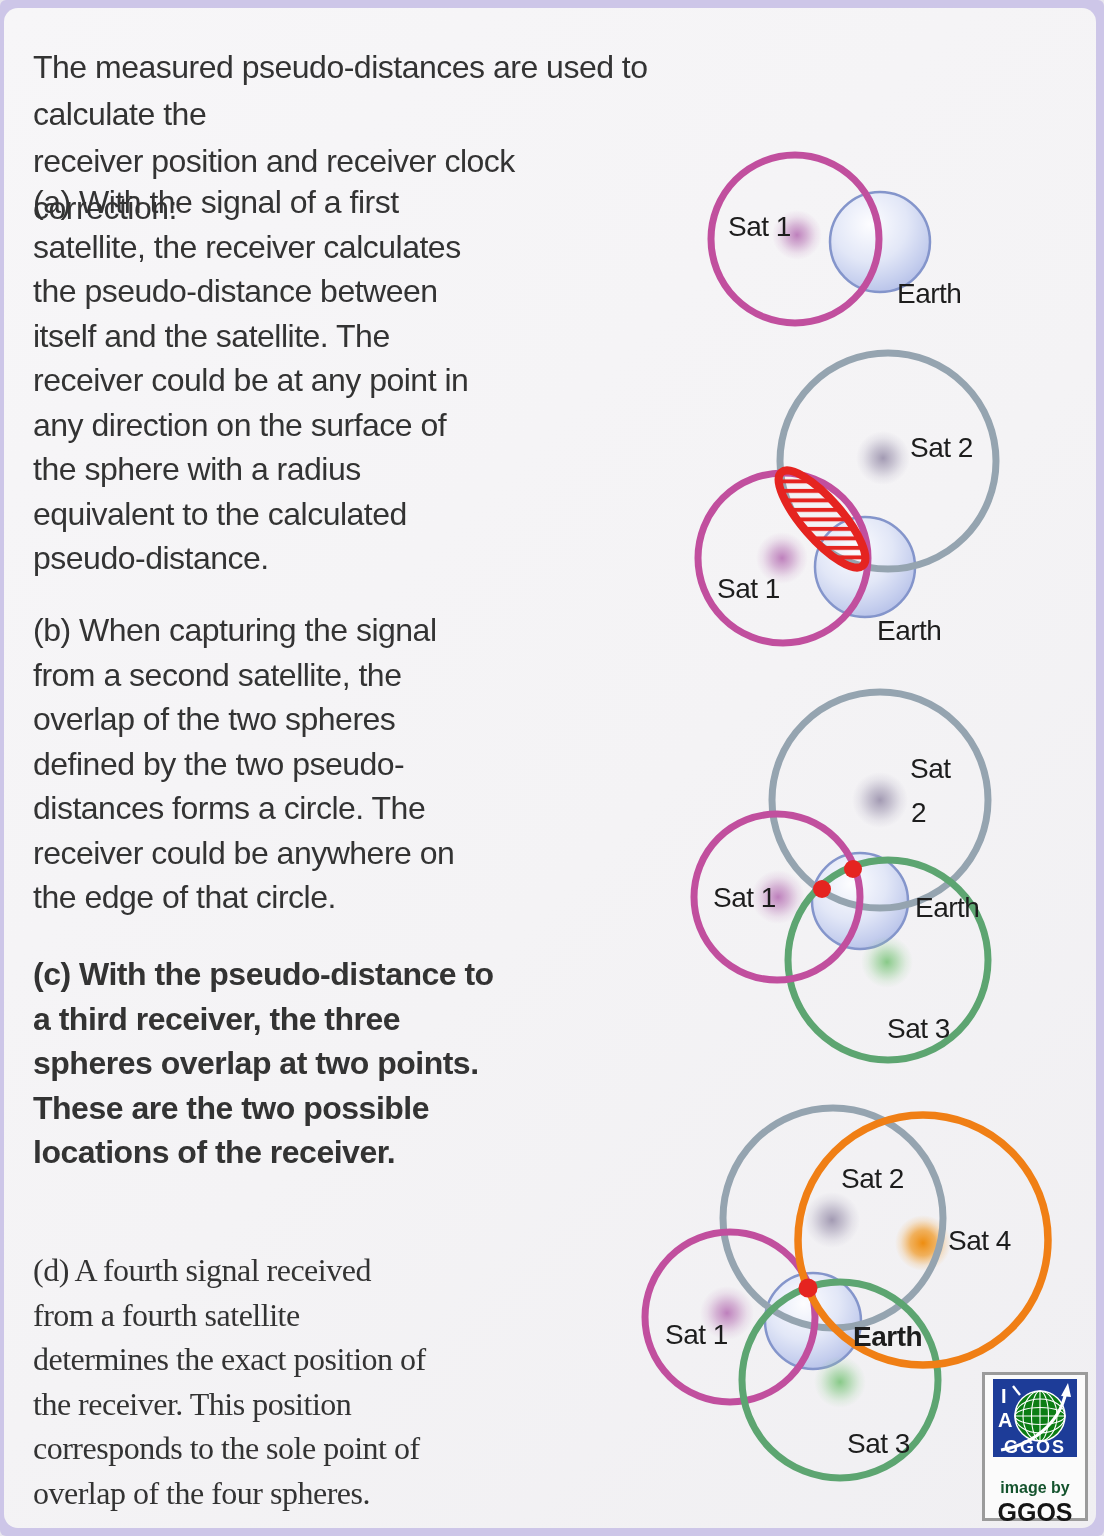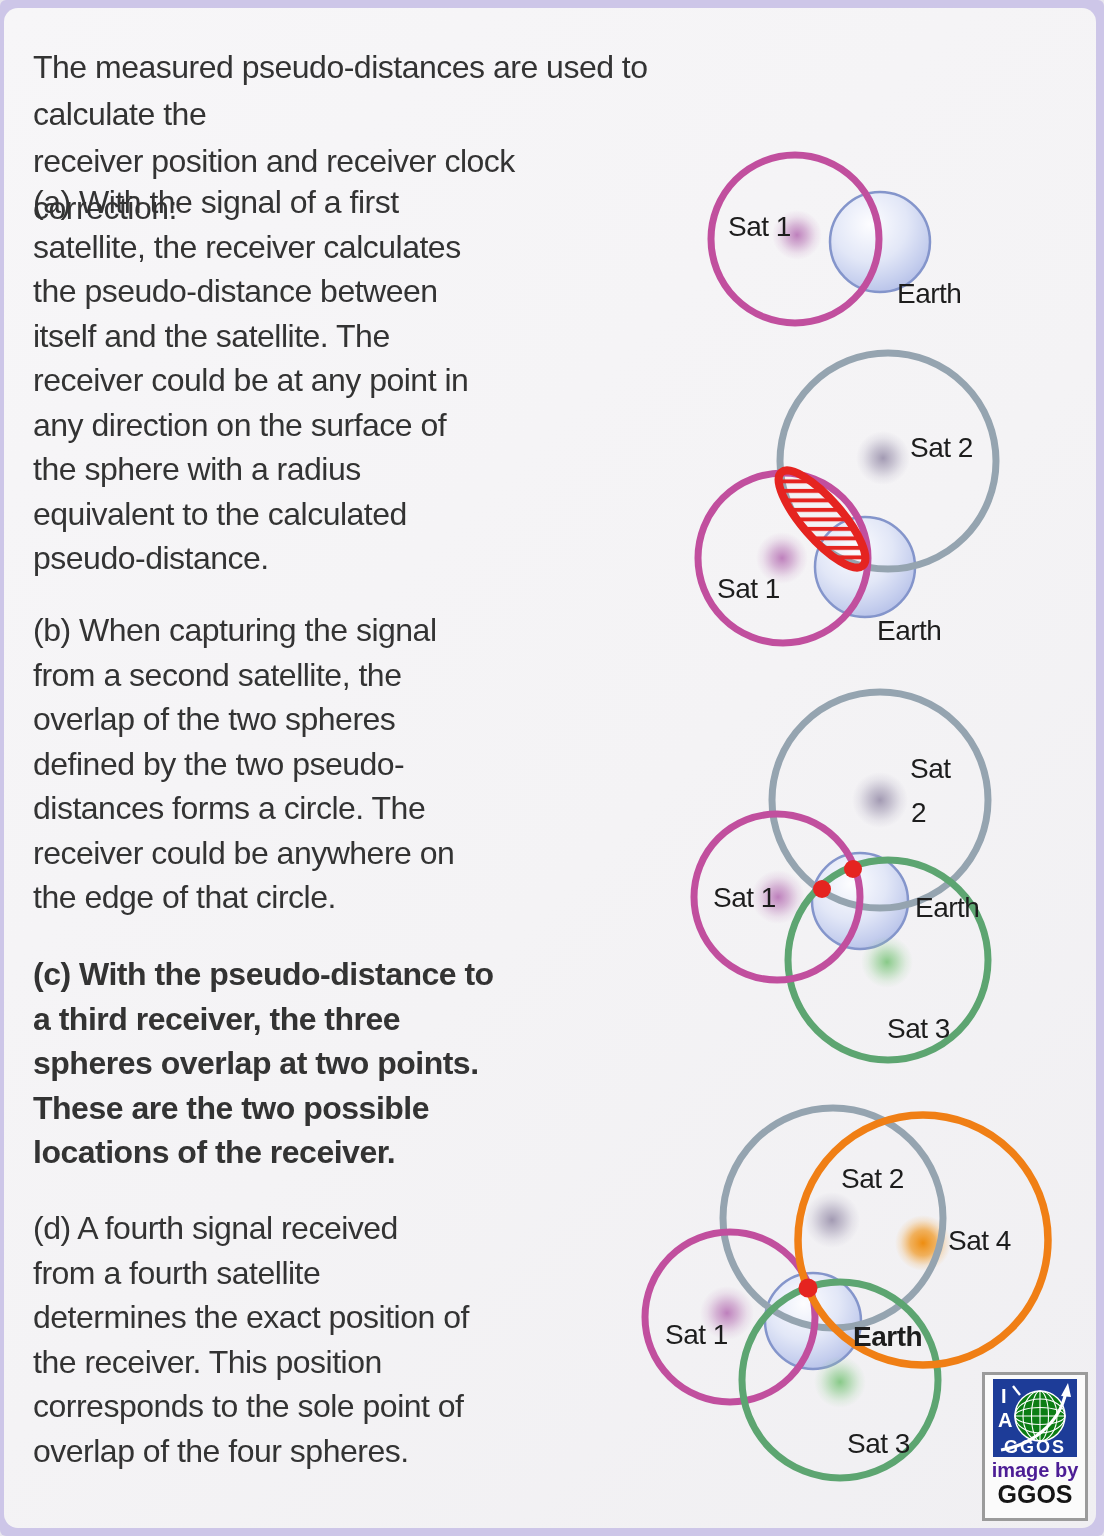--- a/index.html
+++ b/index.html
@@ -25,21 +25,21 @@
     font-size:32px;
     line-height:44.5px;
     letter-spacing:-0.5px;
     color:#333333;
     white-space:pre-line;
   }
   #title{top:36px;line-height:47px;}
   #para-a{top:172px;}
   #para-b{top:600px;}
   #para-c{top:944px;font-weight:bold;}
-  #para-d{top:1198px;}
+  #para-d{top:1240px;font-family:Liberation Serif, serif;}
   .diagram{position:absolute;}
   #diagram-a{left:686px;top:132px;}
   #diagram-b{left:676px;top:332px;}
   #diagram-c{left:656px;top:672px;}
   #diagram-d{left:616px;top:1072px;}
   .dlabel{
     font-family:"Liberation Sans",sans-serif;
     font-size:28px;
     letter-spacing:-0.5px;
     fill:#1d1d1d;
@@ -48,21 +48,21 @@
   #logo-box{
     position:absolute;
     left:978px;top:1364px;
     width:106px;height:149px;
     box-sizing:border-box;
     border:3px solid #9b9b9b;
     background:#fbfbfb;
     text-align:center;
   }
   #logo-box svg{display:block;margin:4px auto 0 auto;}
-  .logo-caption1{font-size:20px;font-weight:bold;color:#4c1d95;line-height:22px;margin-top:2px;}
+  .logo-caption1{font-size:16px;font-weight:bold;color:#14532d;line-height:22px;margin-top:20px;}
   .logo-caption2{font-size:25px;font-weight:bold;color:#151515;line-height:26px;}
 </style>
 </head>
 <body>
 
 <div id="page">
   <div id="canvas">
 
     <svg width="0" height="0" style="position:absolute" aria-hidden="true">
       <defs>

